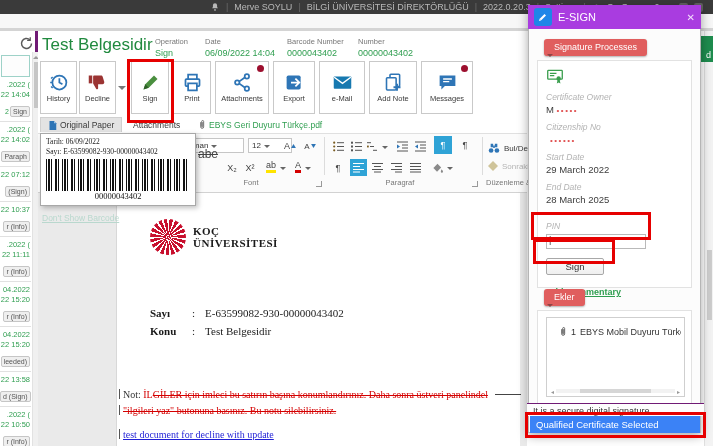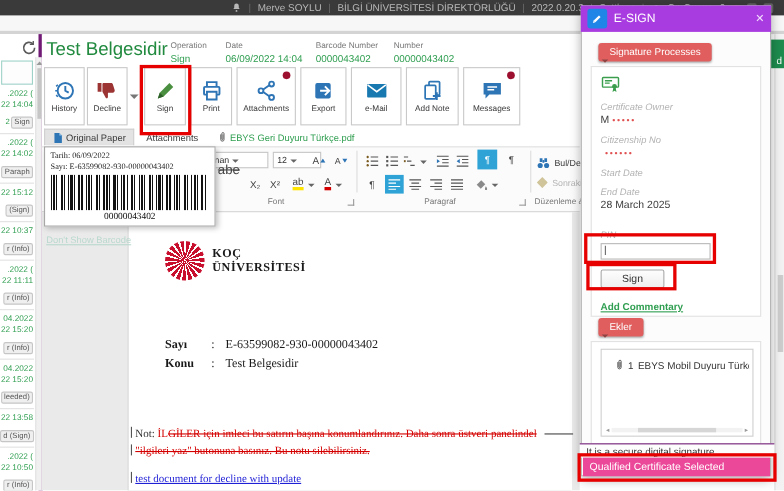--- a/index.html
+++ b/index.html
@@ -92,21 +92,21 @@
 #pin-input{width:100px;height:15px;border:1px solid #b9b9b9;background:#fff;font-size:9px;color:#333;padding-left:2px;margin-top:3px}
 #esign-sign-btn{width:58px;height:17px;margin-top:9px;border:1px solid #a8a8a8;border-radius:2px;background:linear-gradient(#fdfdfd,#efefef);font-size:9.5px;color:#333;display:flex;align-items:center;justify-content:center}
 #add-comm{display:inline-block;margin-top:12px;font-size:9px;font-weight:bold;color:#2f9e50;text-decoration:underline}
 #att-inner{position:absolute;left:8px;top:6px;width:139px;height:80px;border:1px solid #cfcfcf;background:#fff}
 #att-row{position:absolute;left:12px;top:8px;display:flex;align-items:center;gap:4px;font-size:9px;color:#333;white-space:nowrap;width:122px;overflow:hidden}
 #att-hscroll{position:absolute;left:4px;right:4px;bottom:2px;height:6px;display:flex;align-items:center;color:#999;font-size:6px}
 #att-track{flex:1;height:4px;background:#f2f2f2;margin:0 2px;position:relative}
 #att-thumb{position:absolute;left:20%;width:60%;height:4px;background:#d6d6d6}
 #toast{position:absolute;left:0;top:398px;width:177px;border-top:1px solid #701a75;background:#fdfdfd}
 #toast-note{font-size:9px;color:#333;padding:2px 0 0 6px}
-#qual-bar{position:absolute;left:3px;top:411px;width:170px;height:17px;background:#ec4899;color:#fff;font-size:9.5px;line-height:17px;padding-left:6px}
+#qual-bar{position:absolute;left:3px;top:411px;width:170px;height:17px;background:#3b82f6;color:#fff;font-size:9.5px;line-height:17px;padding-left:6px}
 #green-frag{position:absolute;left:700px;top:36px;width:13px;height:26px;background:#1e8c4e;z-index:50}
 #green-frag span{position:absolute;right:2px;bottom:2px;color:#fff;font-size:9px}
 #right-scroll{position:absolute;left:704px;top:31px;width:9px;height:415px;background:#f3f3f3;border-left:1px solid #e0e0e0;z-index:3}
 #right-thumb{position:absolute;left:2px;top:219px;width:5px;height:70px;background:#cdcdcd}
 </style>
 </head>
 <body>
 
 <div id="topbar">
   <span>
@@ -153,21 +153,21 @@
         <div class="ln">.2022 (</div>
         <div class="ln">22 14:04</div>
         <div><span class="pre">2</span><span class="badge">Sign</span></div>
       </div>
     <div class="sitem">
         <div class="ln">.2022 (</div>
         <div class="ln">22 14:02</div>
         <div><span class="badge">Paraph</span></div>
       </div>
     <div class="sitem">
-        <div class="ln">22 15:12</div>
+        <div class="ln">22 07:12</div>
         <div class="ln"></div>
         <div><span class="badge">(Sign)</span></div>
       </div>
     <div class="sitem">
         <div class="ln">22 10:37</div>
         <div class="ln"></div>
         <div><span class="badge">r (Info)</span></div>
       </div>
     <div class="sitem">
         <div class="ln">.2022 (</div>
@@ -542,20 +542,21 @@
           <rect x="2" y="2" width="20" height="12" rx="1"></rect>
           <path d="M5 6h9M5 9h6"></path>
           <circle cx="17" cy="13" r="3" fill="#3a9e4e" stroke="none"></circle>
           <path d="M15.5 15l-1 5 2.5-1.5L19.5 20l-1-5" fill="#3a9e4e" stroke="none"></path>
         </svg></span>
     <div class="elabel">Certificate Owner</div>
     <div class="evalue"><span>M</span> <span class="mask">•••••</span></div>
     <div class="elabel">Citizenship No</div>
     <div class="evalue" style="padding-left:4px"><span class="mask">••••••</span></div>
     <div class="elabel">Start Date</div>
+    <div class="evalue">29 March 2022</div>
     <div class="elabel">End Date</div>
     <div class="evalue">28 March 2025</div>
     <div class="elabel" style="margin-top:16px">PIN</div>
     <div id="pin-input">|</div>
     <div id="esign-sign-btn">Sign</div>
     <span id="add-comm">Add Commentary</span>
   </div>
   <div class="red-annotation" style="left:4px;top:207px;width:120px;height:28px"></div>
   <div class="red-annotation" style="left:6px;top:234px;width:82px;height:25px"></div>
   <div class="chip" style="left:17px;top:284px">Ekler</div>

